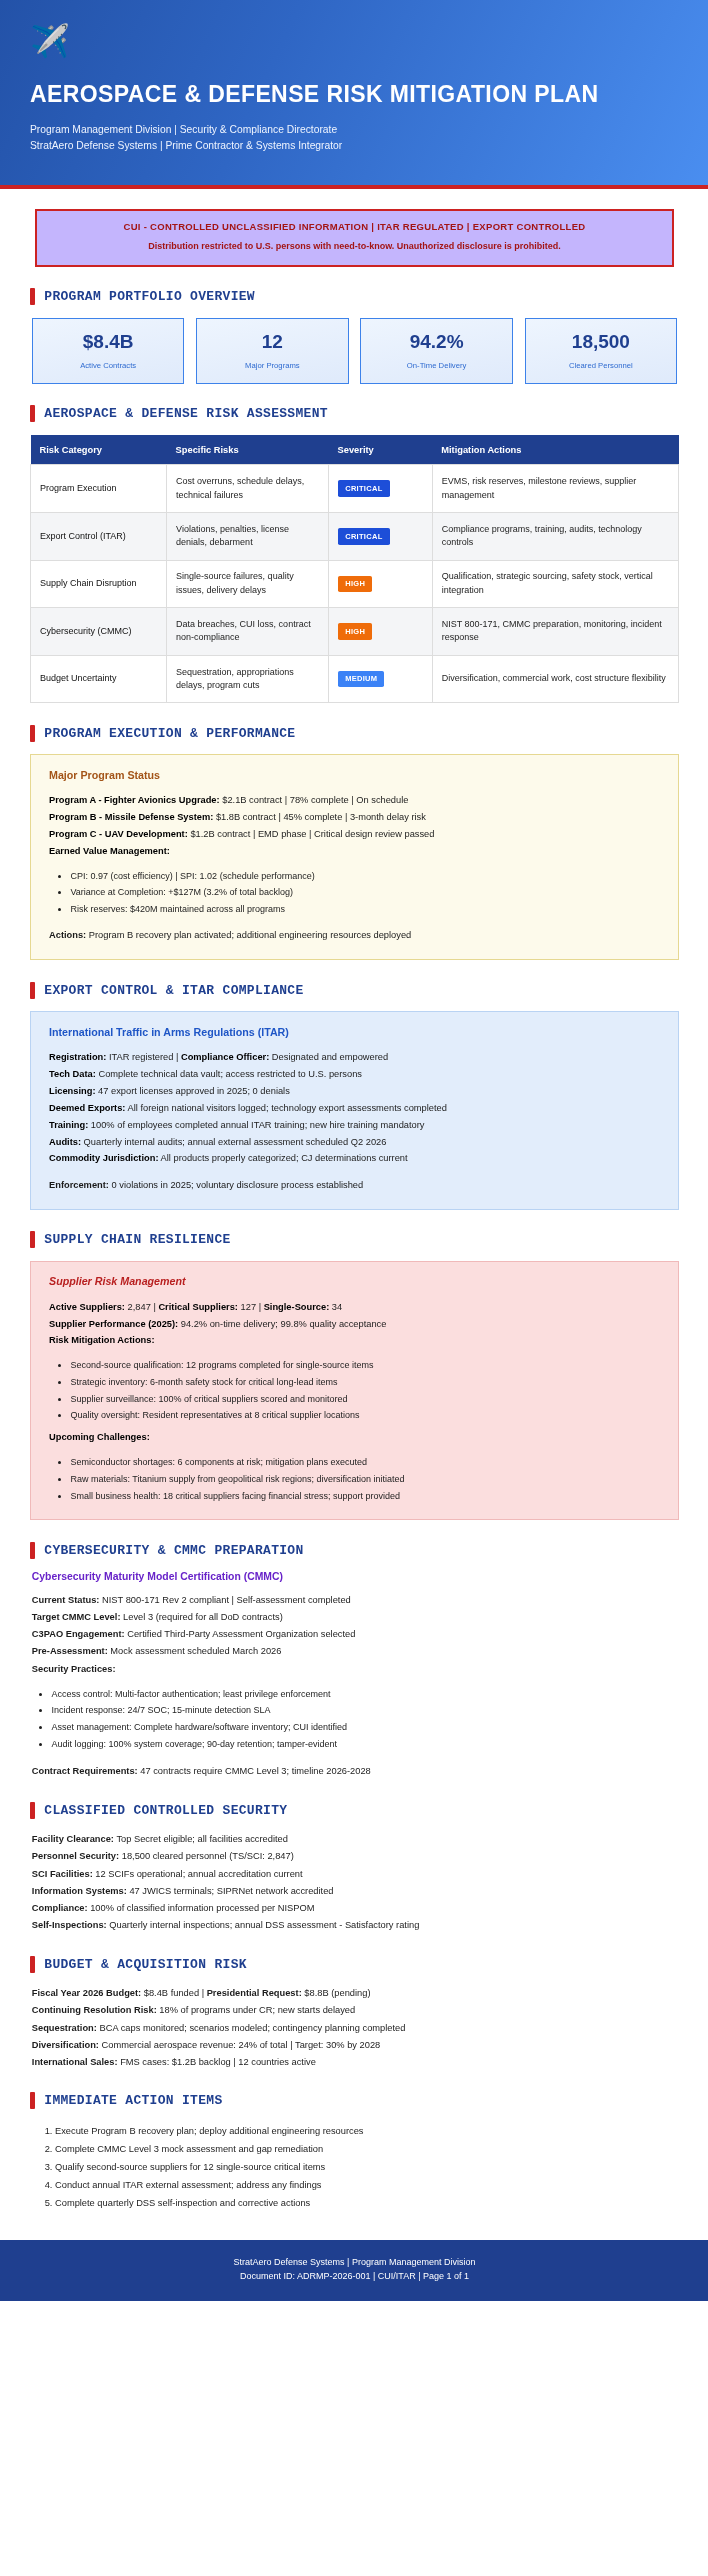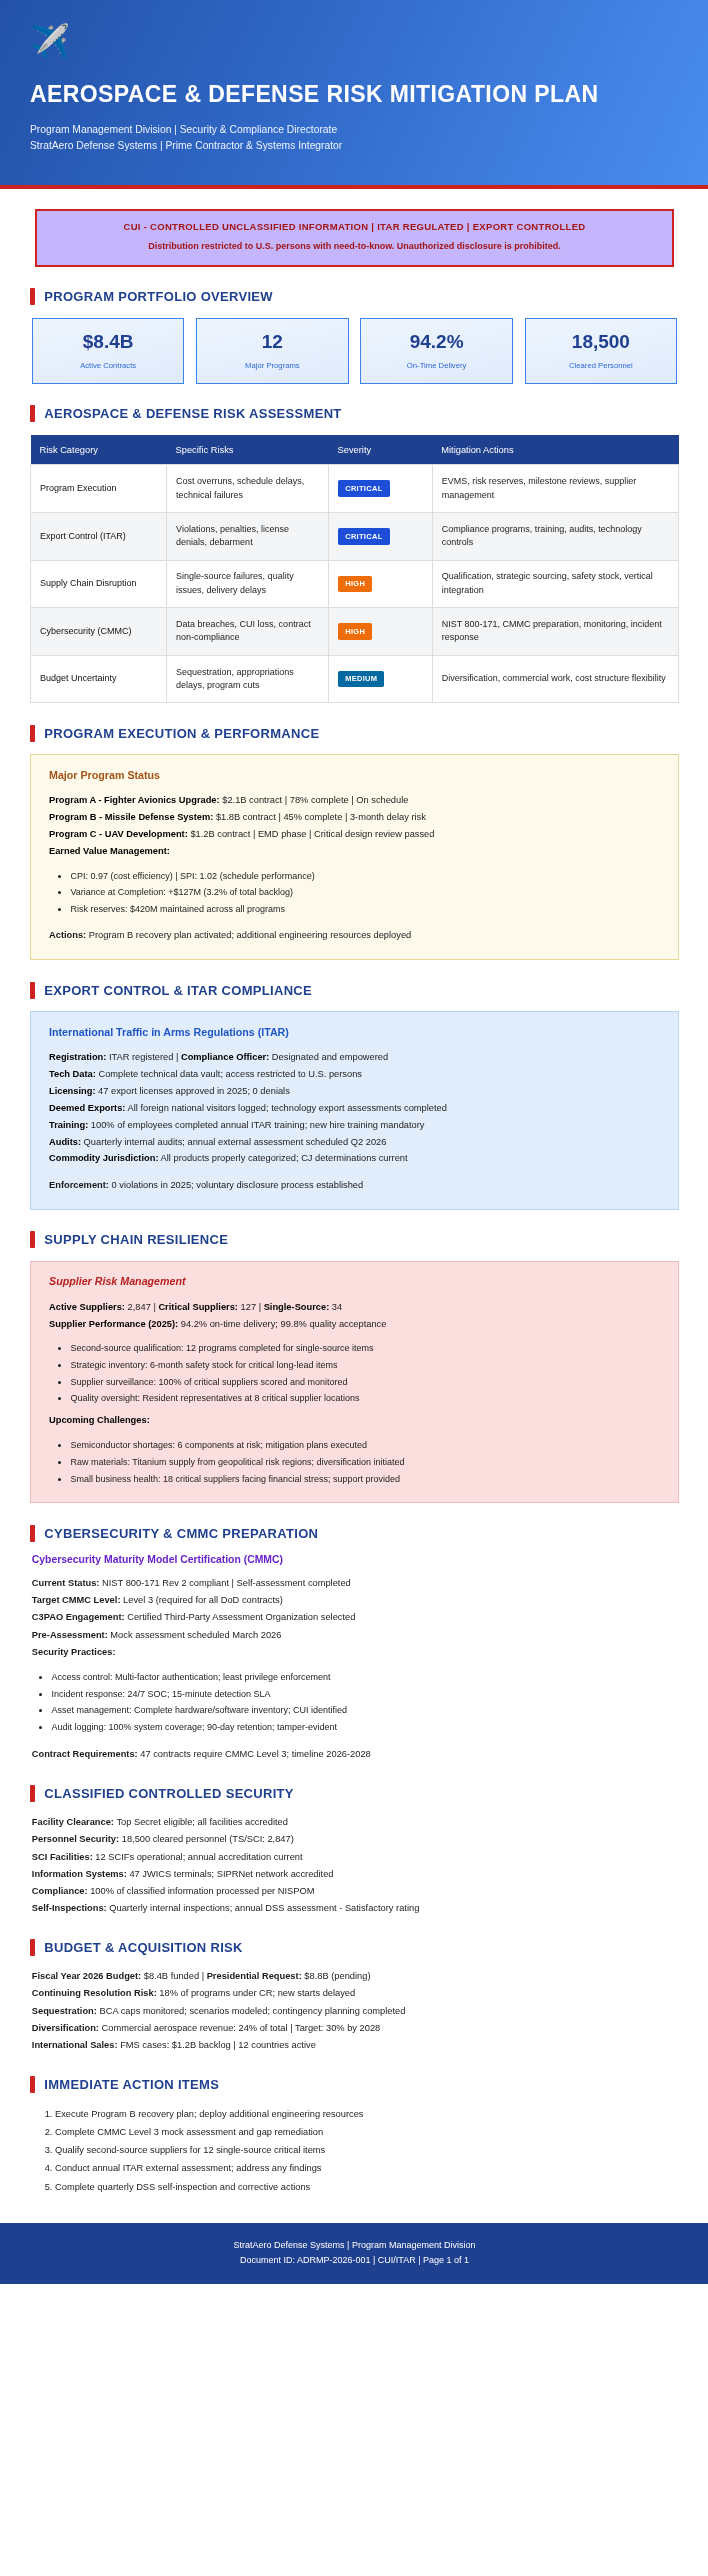--- a/index.html
+++ b/index.html
@@ -63,20 +63,21 @@
     margin:0;
   }
 
   
   .section { margin-top:21.4px; }
   .section-head {
     display:flex;
     align-items:center;
     gap:9.8px;
     margin:0 0 12.5px 0;
+    font-family:Liberation Mono, monospace;
   }
   .section-bar {
     width:4.5px;
     height:17px;
     background:#cc2222;
     flex:0 0 4.5px;
     border-radius:0.9px;
   }
   .section-title {
     color:#1f3f8f;
@@ -109,21 +110,21 @@
   table.risk {
     width:100%;
     border-collapse:collapse;
     font-size:9px;
     table-layout:fixed;
   }
   table.risk thead th {
     background:#1f3f8f;
     color:#ffffff;
     font-size:9.3px;
-    font-weight:normal;
+    font-weight:bold;
     text-align:left;
     padding:9.8px 9px;
     border:none;
   }
   table.risk td {
     border:0.9px solid #dddddd;
     padding:9.8px 9px;
     vertical-align:middle;
     line-height:1.5;
     color:#242424;
@@ -139,21 +140,21 @@
     color:#ffffff;
     font-weight:bold;
     font-size:7.5px;
     letter-spacing:0.3px;
     padding:4.5px 7.1px;
     border-radius:1.8px;
     line-height:1;
   }
   .sev-critical { background:#1d4ed8; }
   .sev-high     { background:#ef6c0a; }
-  .sev-medium   { background:#0369a1; }
+  .sev-medium   { background:#3b82f6; }
 
   
   .panel { padding:13.4px 18px 15px 18px; }
   .panel-yellow { background:#fdfaeb; border:0.9px solid #e6d892; }
   .panel-blue   { background:#e2edfb; border:0.9px solid #b9d3f3; }
   .panel-pink   { background:#fbdede; border:0.9px solid #f0b9b9; }
   .panel-title {
     font-size:10.7px;
     font-weight:bold;
     margin:0 0 10.7px 0;
@@ -339,20 +340,21 @@
   <div class="section">
     <div class="section-head">
       <span class="section-bar"></span>
       <span class="section-title">SUPPLY CHAIN RESILIENCE</span>
     </div>
     <div class="panel panel-pink">
       <div class="panel-title t-red">Supplier Risk Management</div>
       <div class="kv">
         <div><b>Active Suppliers:</b><span> 2,847 | </span><b>Critical Suppliers:</b><span> 127 | </span><b>Single-Source:</b><span> 34</span></div>
         <div><b>Supplier Performance (2025):</b><span> 94.2% on-time delivery; 99.8% quality acceptance</span></div>
+        <div><b>Risk Mitigation Actions:</b></div>
       </div>
       <ul class="bul">
         <li>Second-source qualification: 12 programs completed for single-source items</li>
         <li>Strategic inventory: 6-month safety stock for critical long-lead items</li>
         <li>Supplier surveillance: 100% of critical suppliers scored and monitored</li>
         <li>Quality oversight: Resident representatives at 8 critical supplier locations</li>
       </ul>
       <div class="kv" style="margin-top:5.4px;"><b>Upcoming Challenges:</b></div>
       <ul class="bul">
         <li>Semiconductor shortages: 6 components at risk; mitigation plans executed</li>

